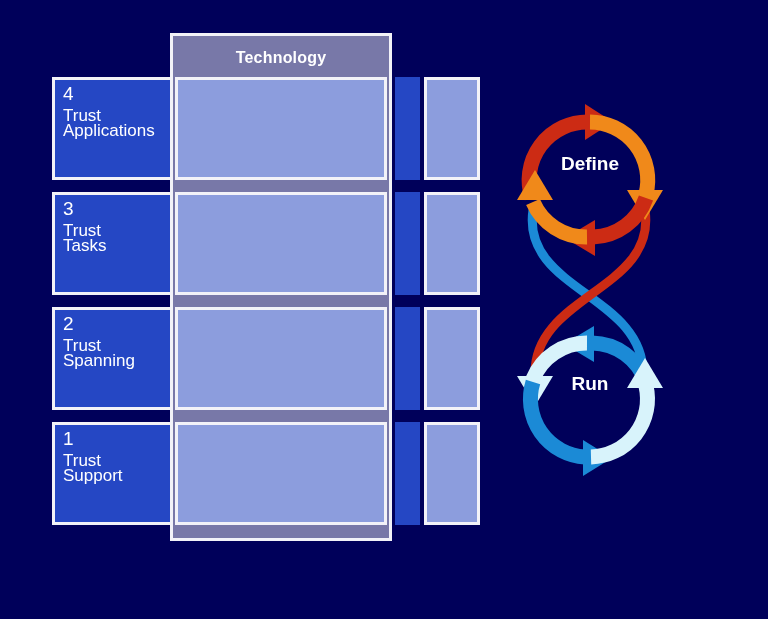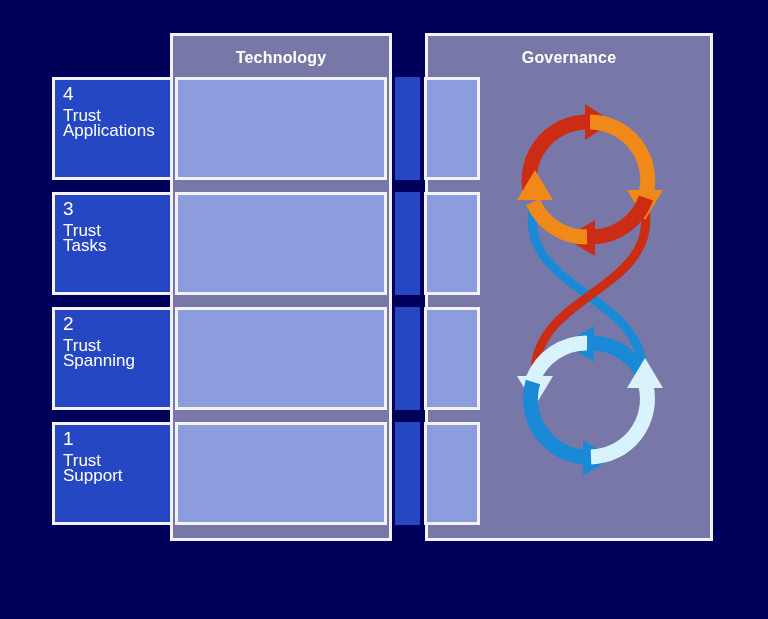--- a/index.html
+++ b/index.html
@@ -122,23 +122,20 @@
 </style>
 </head>
 <body>
 
 <div id="stage">
 
   <div class="panel" id="technology-panel">
     <div class="panel-title">Technology</div>
   </div>
 
-  <div class="panel" id="governance-panel">
-    <div class="panel-title">Governance</div>
-  </div>
 
   <div class="level-box" style="top:77px">
     <span class="level-num">4</span>
     <span class="level-label">Trust
 Applications</span>
   </div>
   <div class="tech-row" style="top:77px"></div>
   <div class="mid-strip" style="top:77px"></div>
   <div class="gov-row" style="top:77px"></div>
 
@@ -209,15 +206,17 @@
         <path fill="none" stroke="#1b8ad6" stroke-width="15" d="M 38 292 A 58 58 0 0 0 90 367"></path>
 
         <polygon fill="#1b8ad6" points="88,350 88,386 117,368"></polygon>
 
         <path fill="none" stroke="#d8f3fb" stroke-width="15" d="M 96 367 A 58 58 0 0 0 151 296"></path>
 
         <polygon fill="#d8f3fb" points="132,298 168,298 150,268"></polygon>
       </g>
     </svg>
 
+    <div class="loop-caption" id="define-caption">Define</div>
+    <div class="loop-caption" id="run-caption">Run</div>
   </div>
 
 </div>
 
 </body></html>

